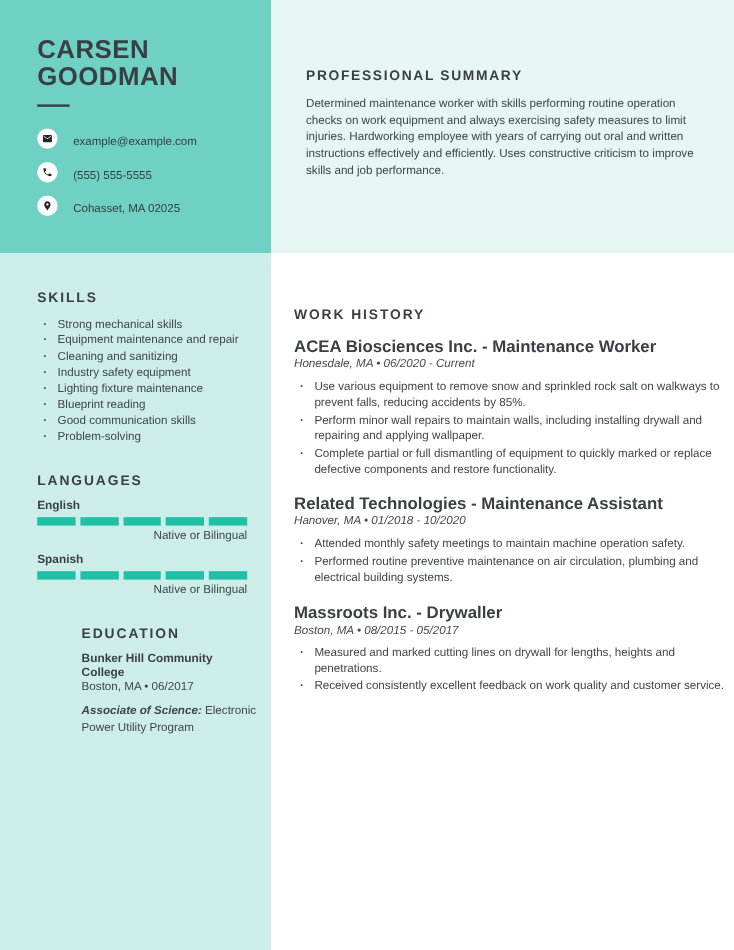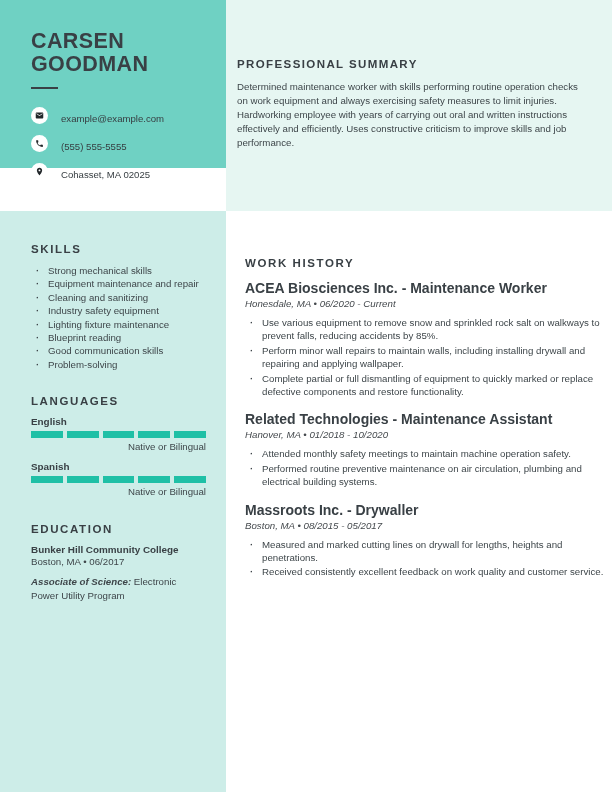--- a/index.html
+++ b/index.html
@@ -5,22 +5,22 @@
   * { margin: 0; padding: 0; box-sizing: border-box; }
   html, body { background: #ffffff; }
   body {
     width: 612px; height: 792px;
     position: relative;
     font-family: "Liberation Sans", sans-serif;
     color: var(--text-dark, #3c4246);
     overflow: hidden;
   }
   .region { position: absolute; }
-  .teal-block   { left: 0;     top: 0;     width: 226px; height: 168px; background: var(--teal-block, #6fd1c3);  padding: 30px 18px 0 31px; }
-  .summary-band { left: 226px; top: 0;     width: 386px; height: 211px; background: var(--summary-band, #e6f6f2); padding: 58px 30px 0 11px; }
+  .teal-block   { left: 0;     top: 0;     width: 226px; height: 211px; background: var(--teal-block, #6fd1c3);  padding: 30px 18px 0 31px; }
+  .summary-band { left: 226px; top: 0;     width: 386px; height: 211px; background: var(--summary-band, #e6f6f2); padding: 58px 30px 0 29px; }
   .left-col     { left: 0;     top: 211px; width: 226px; height: 668px; background: var(--mint-panel, #cdede8);   padding: 32px 20px 0 31px; }
   .right-col    { left: 226px; top: 221px; width: 424px; height: 581px; background: #ffffff;                      padding: 36px 30px 0 19px; }
 
   .name { font-size: 21.5px; line-height: 23px; font-weight: bold; letter-spacing: 0.4px; color: #394045; }
   .name span { display: block; }
   .name-divider { width: 27px; height: 2px; background: #394045; margin-top: 11px; }
 
   .contacts { margin-top: 18px; }
   .contact-row { display: flex; align-items: flex-end; margin-bottom: 11px; }
   .icon-circle {
@@ -46,21 +46,21 @@
     font-weight: bold; color: #3e464a;
   }
 
   .lang-section { margin-top: 24px; }
   .lang-name { margin-top: 9px; font-size: 9.9px; font-weight: bold; color: #394045; }
   .lang-bar { margin-top: 4px; display: flex; gap: 4px; width: 175px; }
   .bar-seg { height: 7px; flex: 1 1 auto; background: #a8ddd4; }
   .bar-seg.filled { background: var(--accent-bar, #1fc0a6); }
   .lang-level { margin-top: 3px; font-size: 9.7px; color: #3e464a; text-align: right; }
 
-  .edu-section { margin-top: 26px; }
+  .edu-section { margin-top: 26px; margin-left: 37px; }
   .edu-school { margin-top: 9px; font-size: 9.9px; font-weight: bold; color: #394045; }
   .edu-meta { margin-top: 1px; font-size: 9.7px; color: #3e464a; }
   .edu-degree { margin-top: 8px; font-size: 9.7px; line-height: 13.4px; color: #3e464a; width: 160px; }
   .edu-degree .degree-label { font-weight: bold; font-style: italic; }
 
   .job { margin-top: 11px; }
   .job + .job { margin-top: 13px; }
   .job-title { font-size: 14px; font-weight: bold; color: #394045; }
   .job-meta { margin-top: 2px; font-size: 9.7px; font-style: italic; color: #44494d; }
   .job ul.dot-list { margin-top: 7px; }

